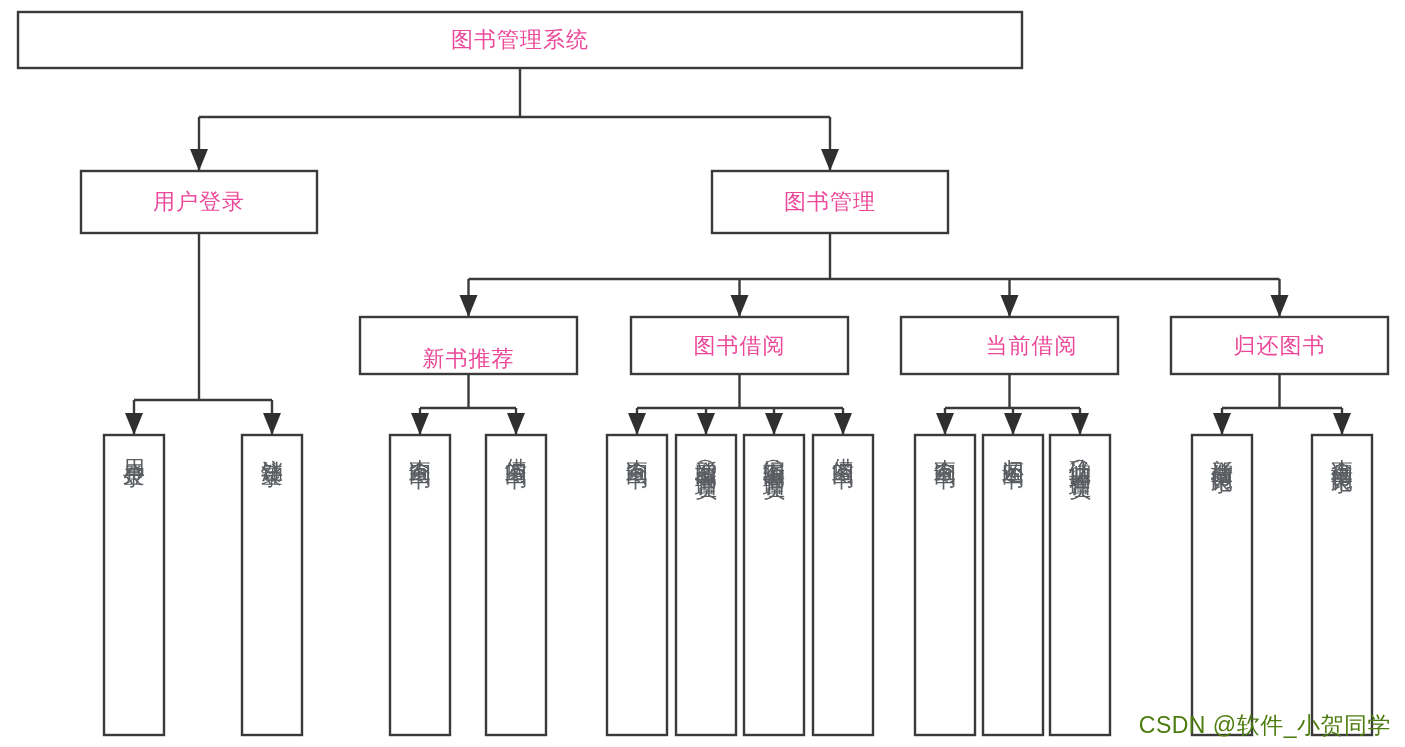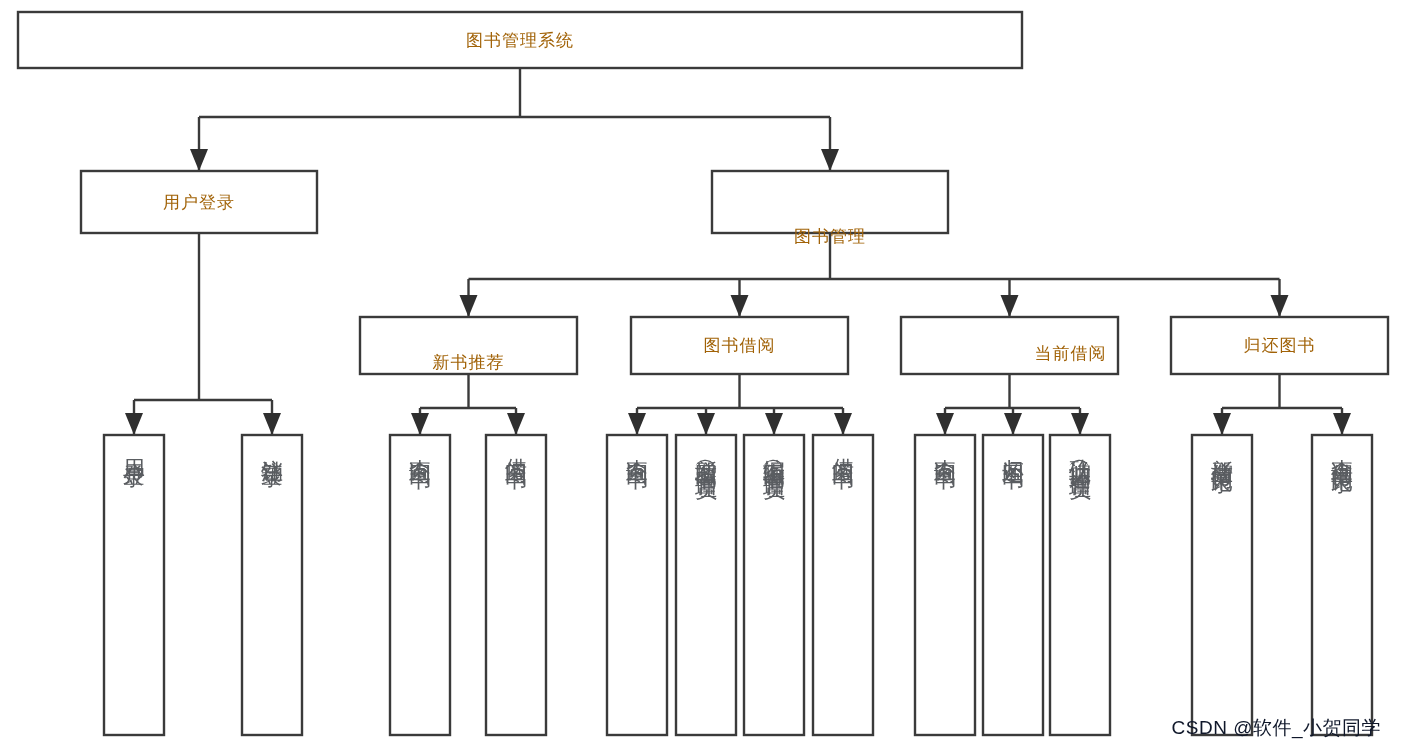--- a/index.html
+++ b/index.html
@@ -58,32 +58,32 @@
   }
   .hlabel-wrap {
     position: absolute;
     display: flex;
     align-items: center;
     justify-content: center;
     pointer-events: none;
   }
   .hlabel-text {
     font-family: "Liberation Sans", "DejaVu Sans", sans-serif;
-    font-size: 17px;
+    font-size: 22px;
     letter-spacing: 1px;
-    color: #a16207;
+    color: #ec4899;
     white-space: nowrap;
   }
   .watermark {
     position: absolute;
-    right: 24px;
+    right: 14px;
     bottom: 6px;
     font-family: "Liberation Sans", "DejaVu Sans", sans-serif;
-    font-size: 19px;
-    color: #0f172a;
+    font-size: 23px;
+    color: #4d7c0f;
     letter-spacing: 0.5px;
     white-space: nowrap;
     pointer-events: none;
   }
 </style>
 </head>
 <body>
 
 <div id="stage">
 
@@ -166,30 +166,30 @@
       </g>
   </svg>
 
   <div id="label-layer">
       <div class="hlabel-wrap" style="left: 18px; top: 12px; width: 1004px; height: 56px;">
         <div class="hlabel-text">图书管理系统</div>
       </div>
       <div class="hlabel-wrap" style="left: 81px; top: 171px; width: 236px; height: 62px;">
         <div class="hlabel-text">用户登录</div>
       </div>
-      <div class="hlabel-wrap" style="left: 712px; top: 171px; width: 236px; height: 62px; margin-top: 34px;">
+      <div class="hlabel-wrap" style="left: 712px; top: 171px; width: 236px; height: 62px;">
         <div class="hlabel-text">图书管理</div>
       </div>
       <div class="hlabel-wrap" style="left: 360px; top: 317px; width: 217px; height: 57px; align-items: flex-end;">
         <div class="hlabel-text">新书推荐</div>
       </div>
       <div class="hlabel-wrap" style="left: 631px; top: 317px; width: 217px; height: 57px;">
         <div class="hlabel-text">图书借阅</div>
       </div>
-      <div class="hlabel-wrap" style="left: 944px; top: 317px; width: 253px; height: 57px; margin-top: 8px;">
+      <div class="hlabel-wrap" style="left: 905px; top: 317px; width: 253px; height: 57px;">
         <div class="hlabel-text">当前借阅</div>
       </div>
       <div class="hlabel-wrap" style="left: 1171px; top: 317px; width: 217px; height: 57px;">
         <div class="hlabel-text">归还图书</div>
       </div>
       <div class="vlabel-wrap" style="left: 104px; top: 441px; width: 60px; height: 288px;">
         <div class="vlabel-text">用户登录</div>
       </div>
       <div class="vlabel-wrap" style="left: 242px; top: 441px; width: 60px; height: 288px;">
         <div class="vlabel-text">注销登录</div>

